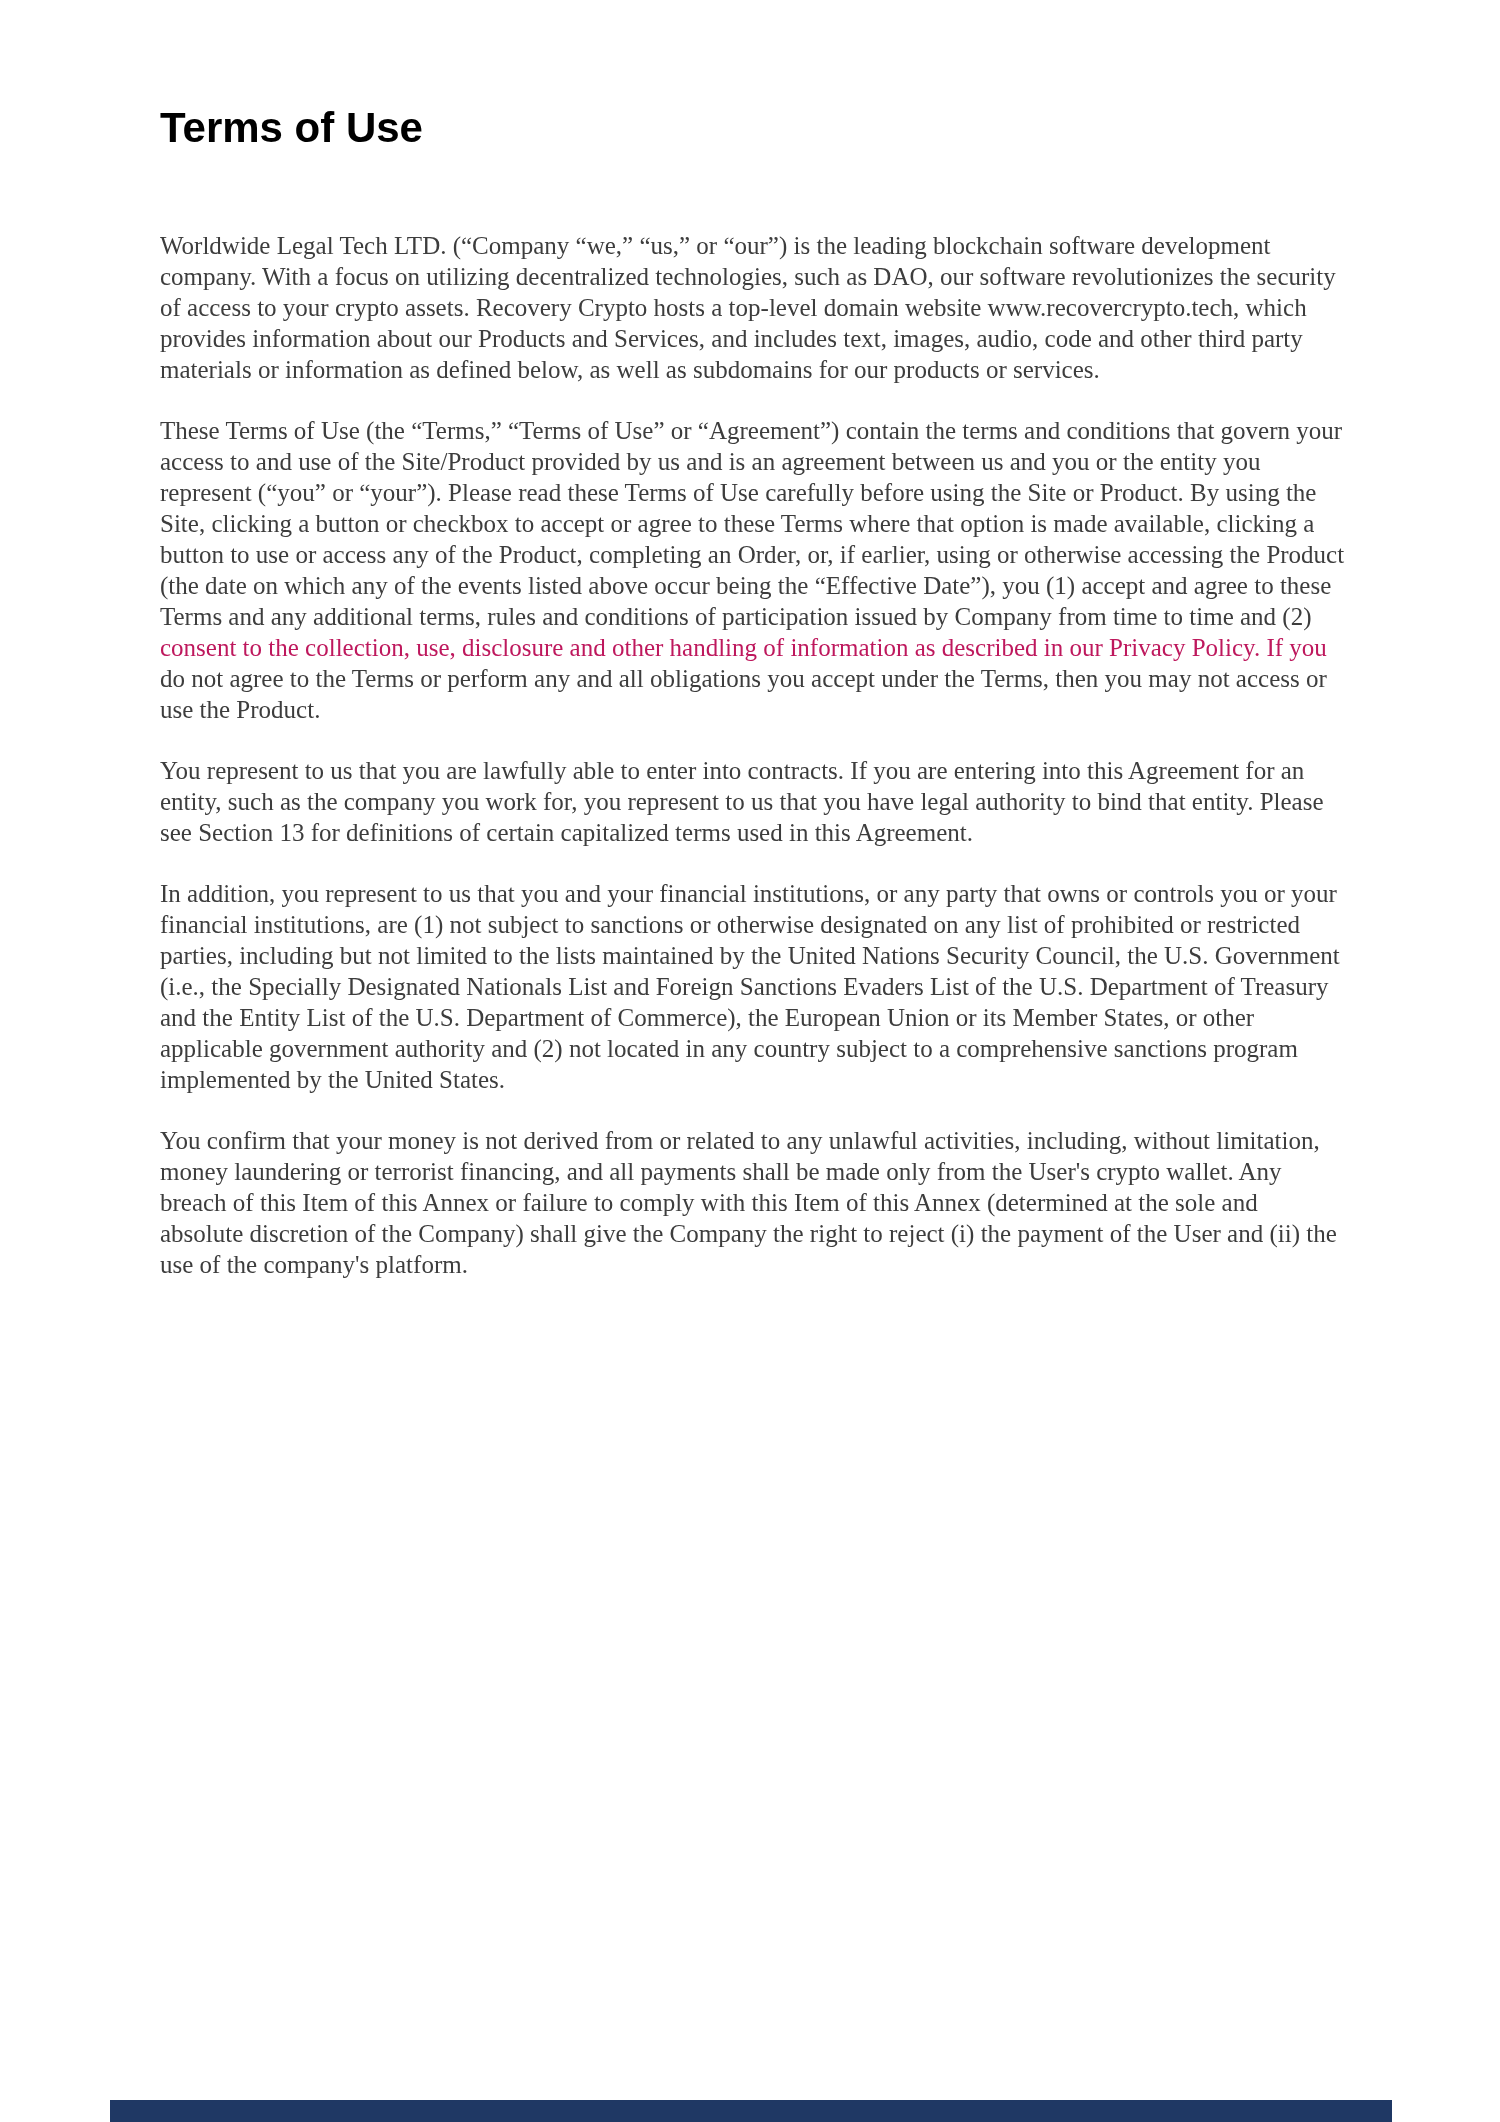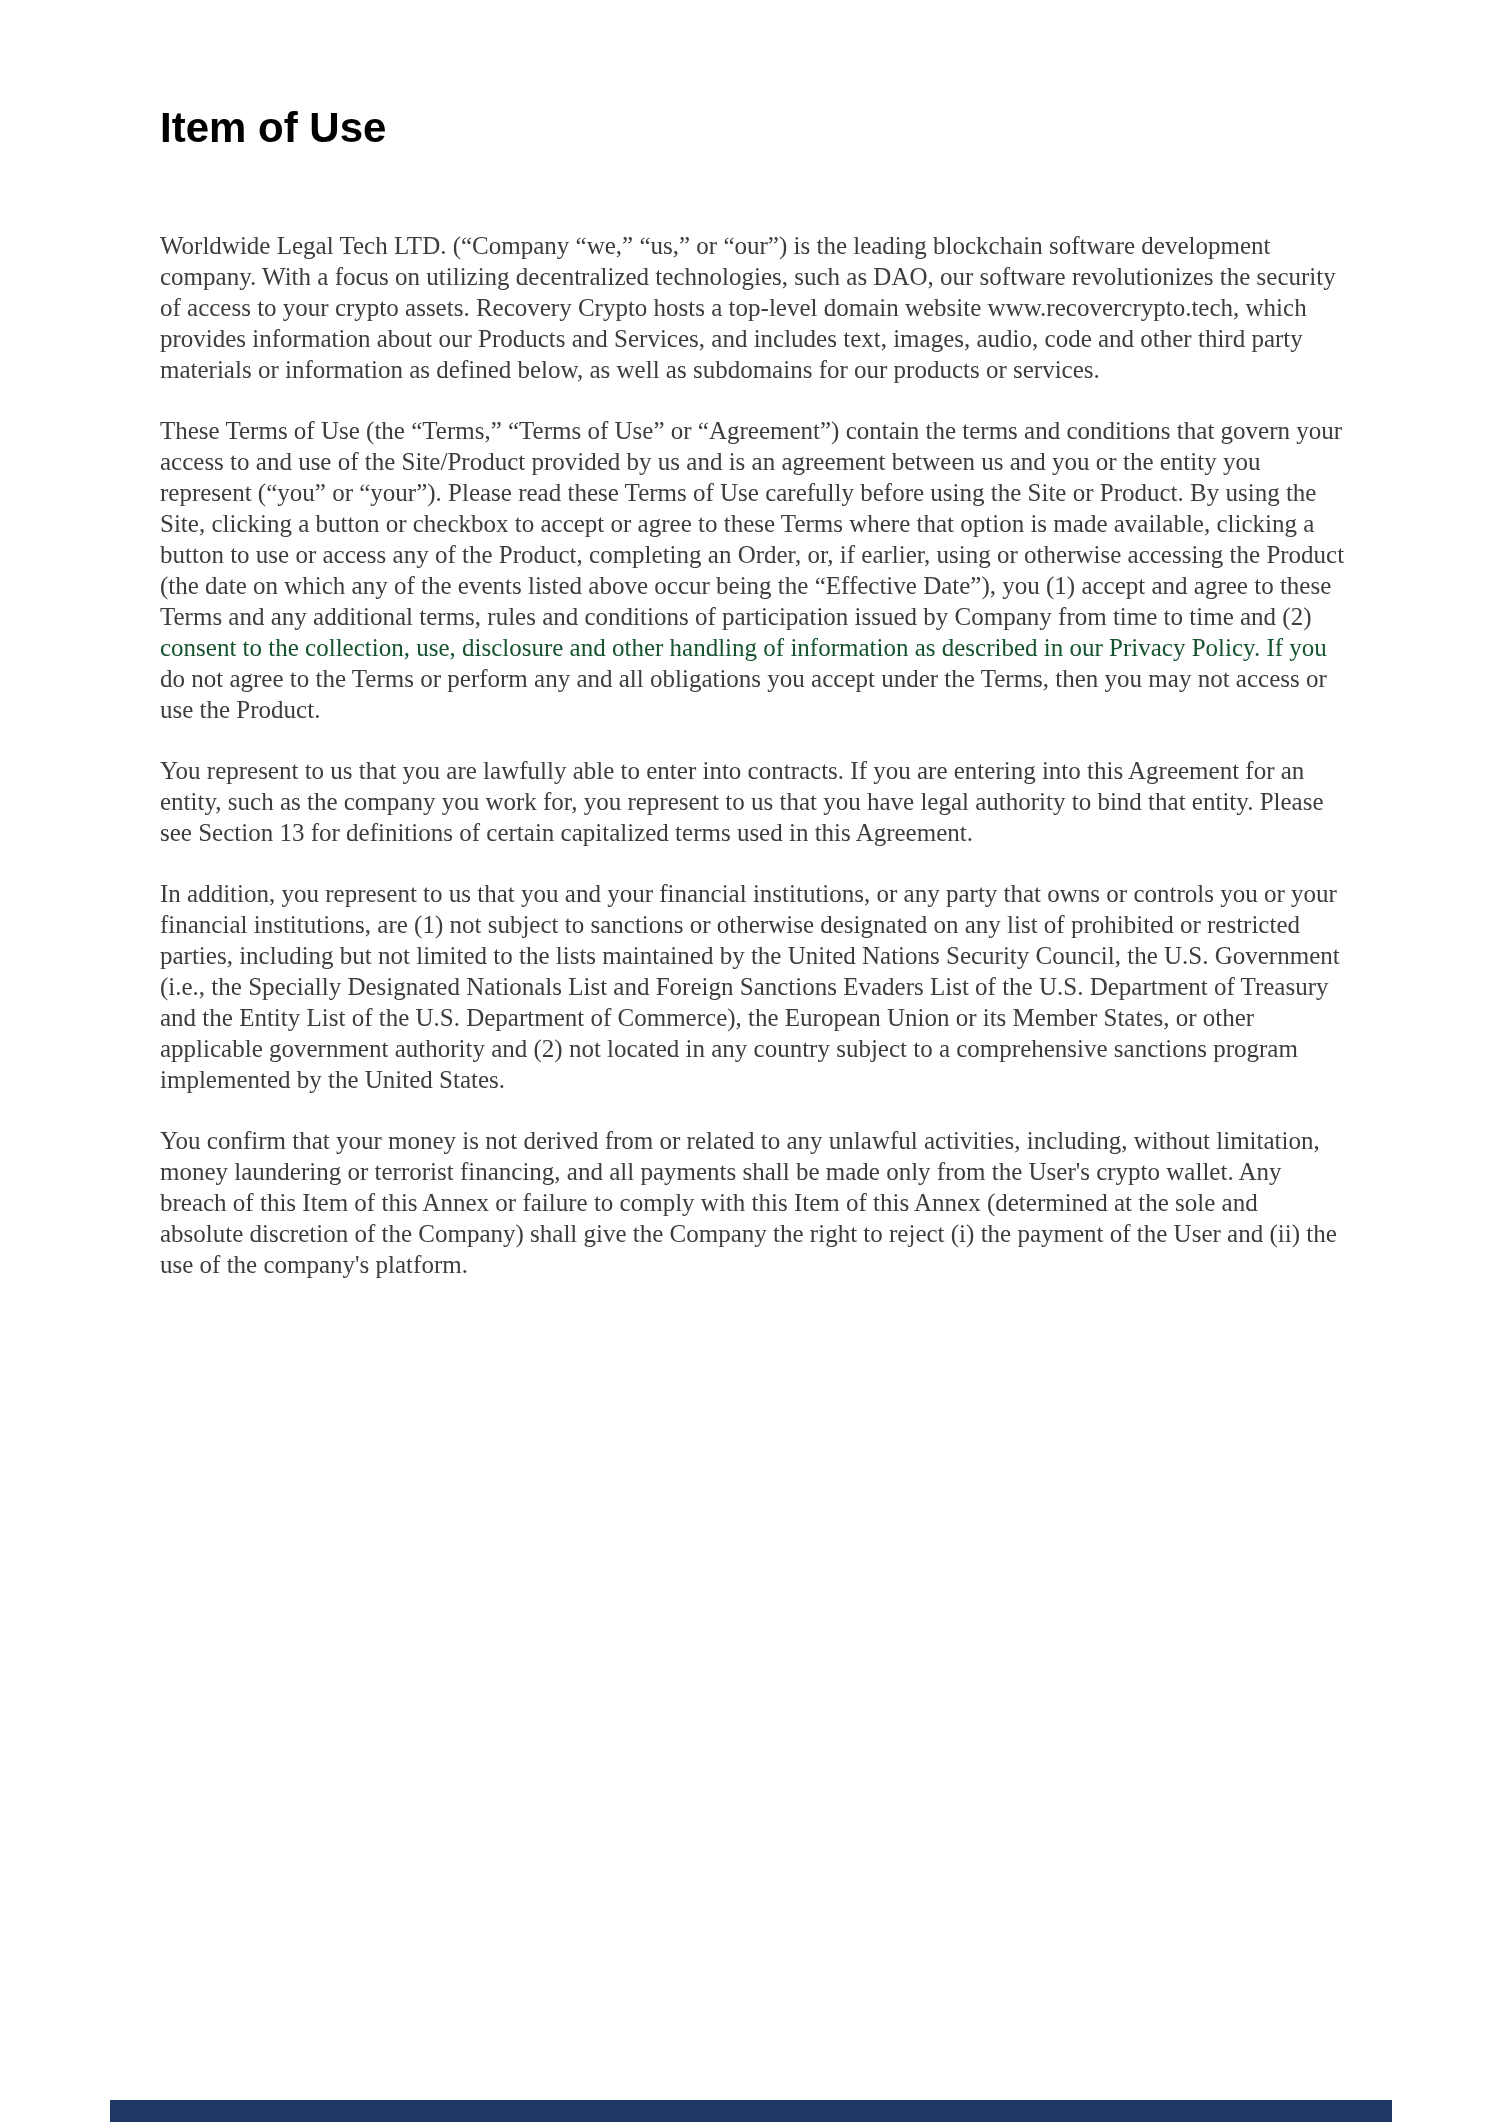--- a/index.html
+++ b/index.html
@@ -35,37 +35,37 @@
     margin-top: 78px;
     font-size: 25px;
     line-height: 31px;
     color: #3d3d3d;
     text-align: left;
   }
   .body-text p {
     margin: 0 0 30px 0;
   }
   .emphasis {
-    color: #14532d;
+    color: #be185d;
   }
   .footer-bar {
     position: absolute;
     left: 110px;
     right: 108px;
     bottom: 0;
     height: 22px;
   }
 </style>
 </head>
 <body>
 
 <div class="page">
   <div class="content">
 
-    <h1 class="doc-title">Item of Use</h1>
+    <h1 class="doc-title">Terms of Use</h1>
 
     <div class="body-text">
 
 
       <p>Worldwide Legal Tech LTD. (“Company “we,” “us,” or “our”) is the leading blockchain software development company. With a focus on utilizing decentralized technologies, such as DAO, our software revolutionizes the security of access to your crypto assets. Recovery Crypto hosts a top-level domain website www.recovercrypto.tech, which provides information about our Products and Services, and includes text, images, audio, code and other third party materials or information as defined below, as well as subdomains for our products or services.</p>
 
       <p><span>These Terms of Use (the “Terms,” “Terms of Use” or “Agreement”) contain the terms and conditions that govern your access to and use of the Site/Product provided by us and is an agreement between us and you or the entity you represent (“you” or “your”). Please read these Terms of Use carefully before using the Site or Product. By using the Site, clicking a button or checkbox to accept or agree to these Terms where that option is made available, clicking a button to use or access any of the Product, completing an Order, or,  if earlier, using or otherwise accessing the Product (the date on which any of the events listed above occur being the “Effective Date”), you (1) accept and agree to these Terms and any additional terms, rules and conditions of participation issued by Company from time to time and (2) </span><span class="emphasis">consent to the collection, use, disclosure and other handling of information as described in our Privacy Policy. If you</span><span> do not agree to the Terms or perform any and all obligations you accept under the Terms, then you may not access or use the Product.</span></p>
 
       <p>You represent to us that you are lawfully able to enter into contracts. If you are entering into this Agreement for an entity, such as the company you work for, you represent to us that you have legal authority to bind that entity. Please see Section 13 for definitions of certain capitalized terms used in this Agreement.</p>
 

